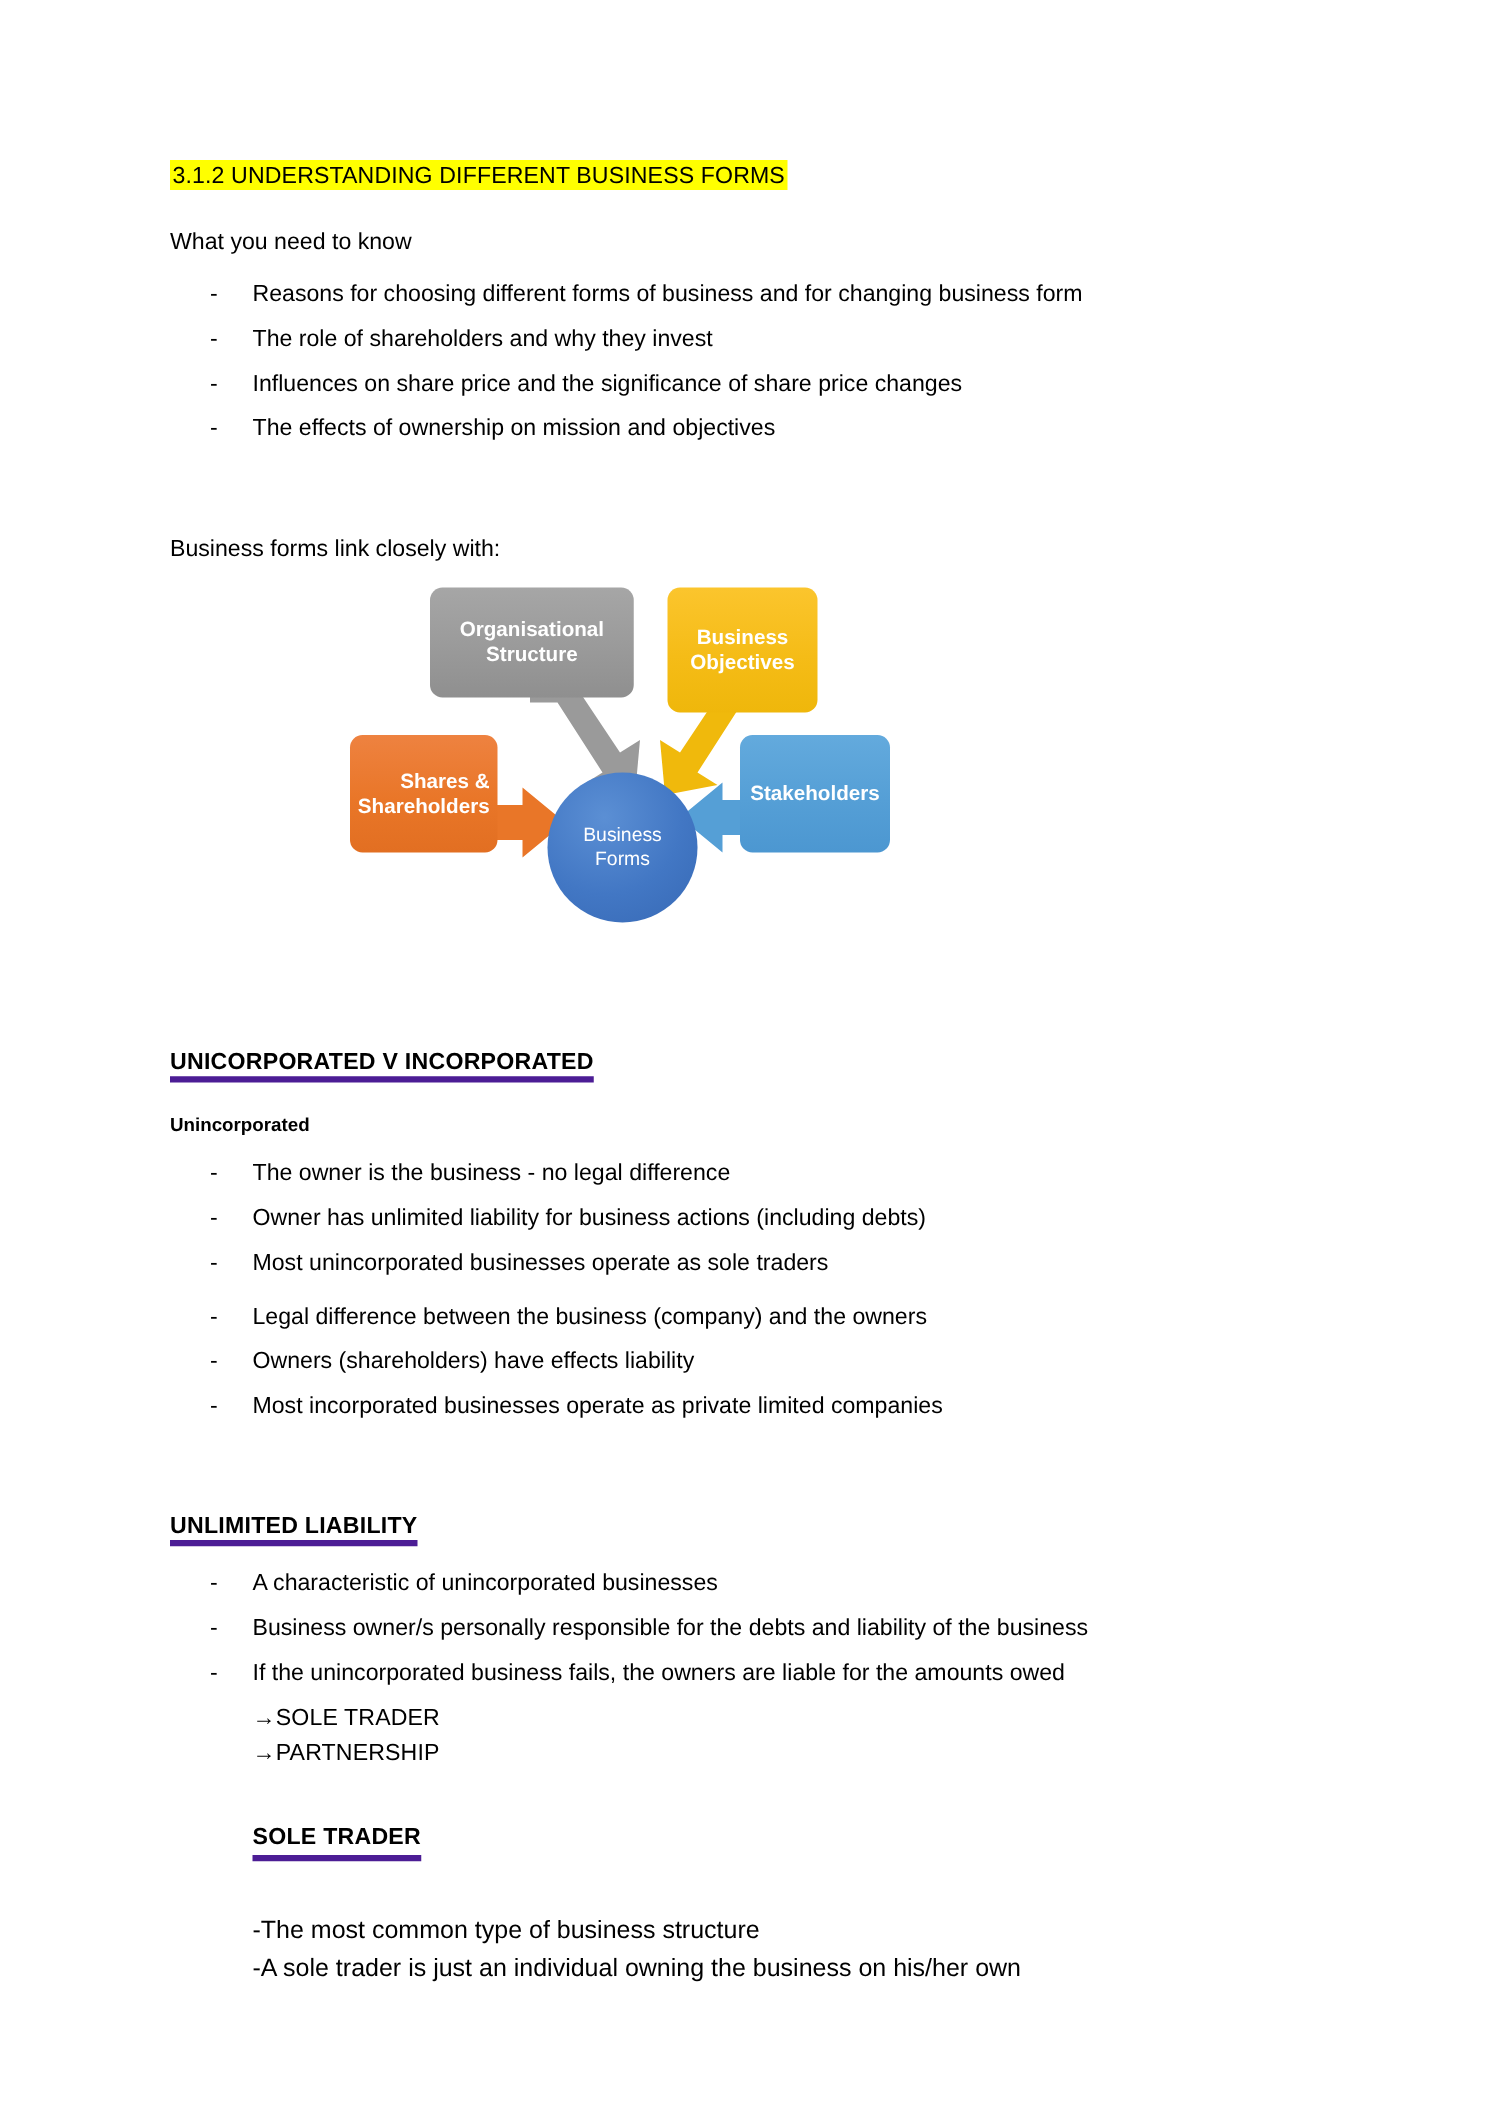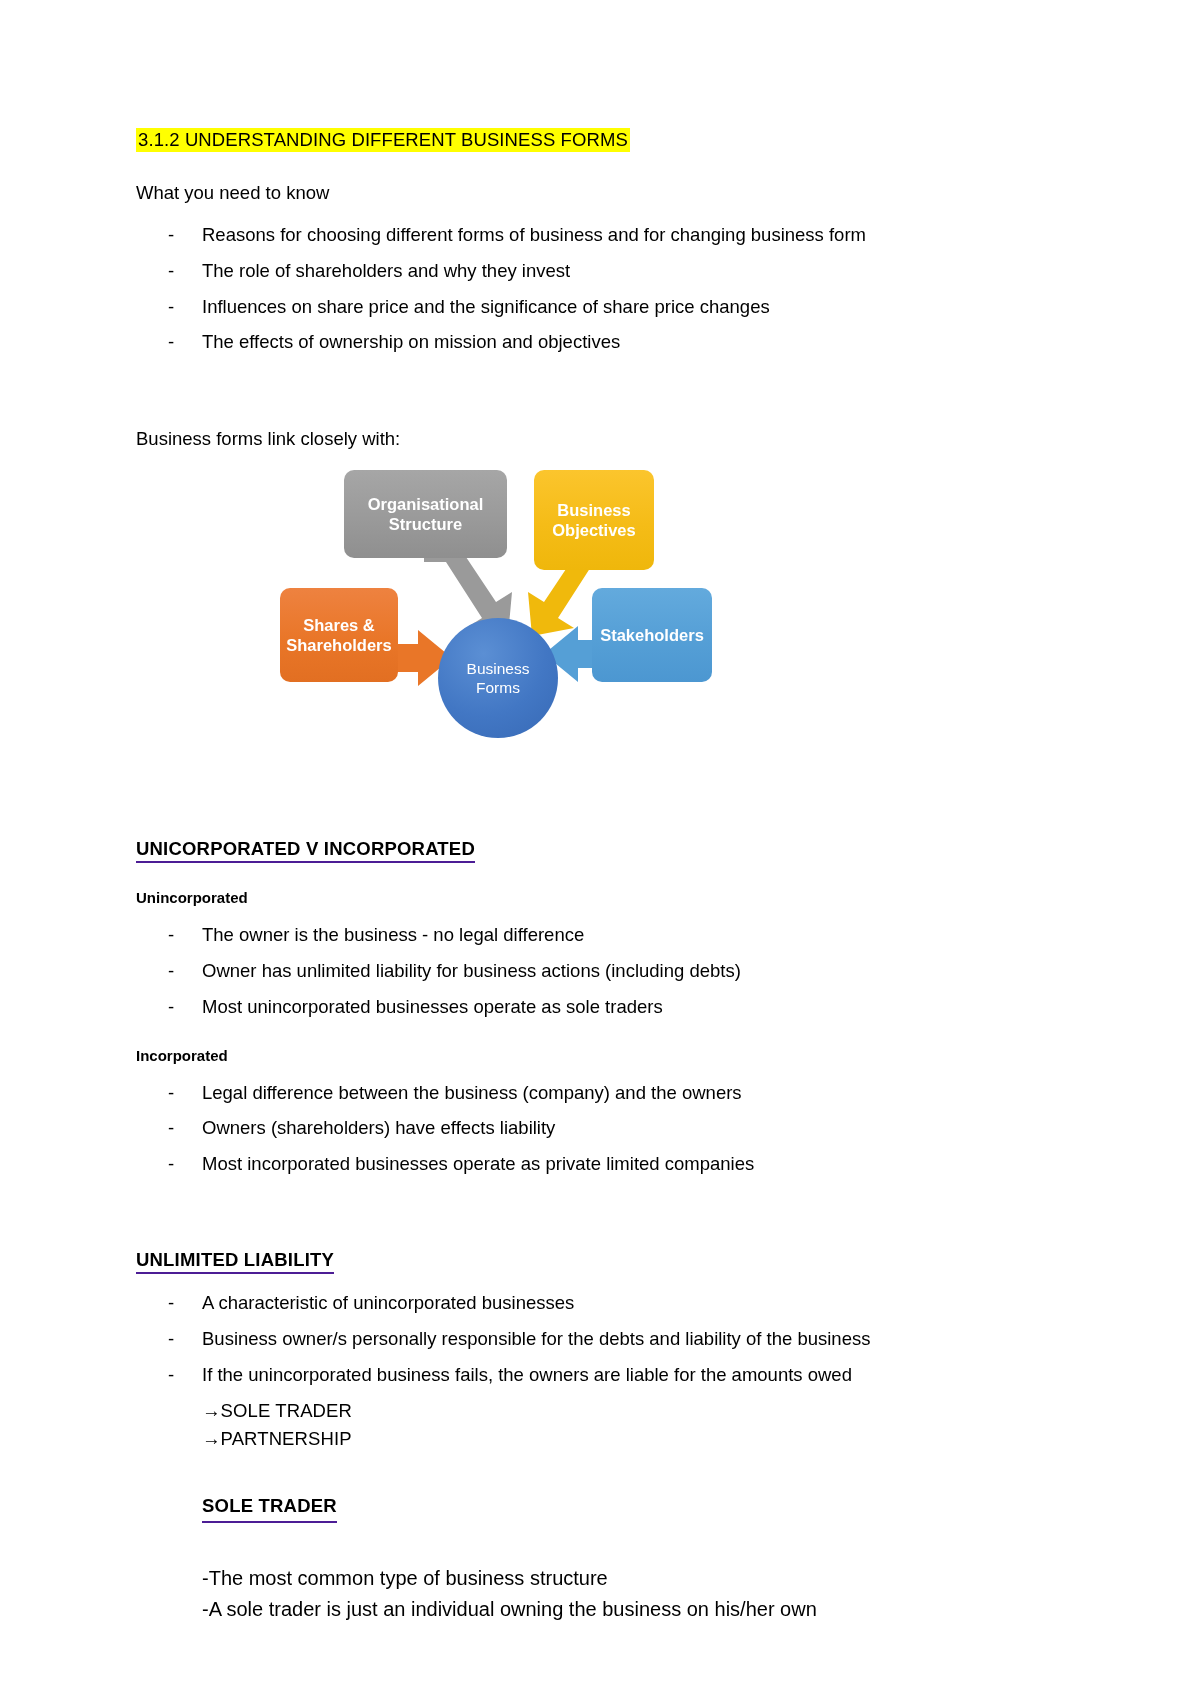--- a/index.html
+++ b/index.html
@@ -64,21 +64,21 @@
   .sub-head {
     font-size: 15px;
     font-weight: bold;
     margin: 26px 0 0 0;
   }
 
   .section-head {
     font-size: 18.5px;
     margin: 0;
     display: inline-block;
-    border-bottom: 2px solid #4c1d95;
+    border-bottom: 5px solid #4c1d95;
     padding-bottom: 1px;
     letter-spacing: 0.2px;
   }
   .section-head-wrap { margin-top: 0; }
 
   .indent-block {
     margin-left: 66px;
     font-size: 18.5px;
     line-height: 1.45;
   }
@@ -127,20 +127,21 @@
   }
   .dg-obj {
     left: 268px; top: 0px;
     width: 120px; height: 100px;
     background: linear-gradient(180deg, #fbc52d 0%, #f5bc17 55%, #efb70b 100%);
   }
   .dg-shares {
     left: 14px; top: 118px;
     width: 118px; height: 94px;
     background: linear-gradient(180deg, #ee8240 0%, #e97628 55%, #e26f22 100%);
+    text-align: right;
   }
   .dg-stake {
     left: 326px; top: 118px;
     width: 120px; height: 94px;
     background: linear-gradient(180deg, #63aadd 0%, #559fd6 55%, #4c97d1 100%);
   }
   .dg-circle {
     position: absolute;
     left: 172px; top: 148px;
     width: 120px; height: 120px;
@@ -261,21 +262,20 @@
       <li>
         <span class="dash">-</span>
         <span>Owner has unlimited liability for business actions (including debts)</span>
       </li>
       <li>
         <span class="dash">-</span>
         <span>Most unincorporated businesses operate as sole traders</span>
       </li>
     </ul>
 
-    <p class="sub-head">Incorporated</p>
 
     <ul class="bullets">
       <li>
         <span class="dash">-</span>
         <span>Legal difference between the business (company) and the owners</span>
       </li>
       <li>
         <span class="dash">-</span>
         <span>Owners (shareholders) have effects liability</span>
       </li>

